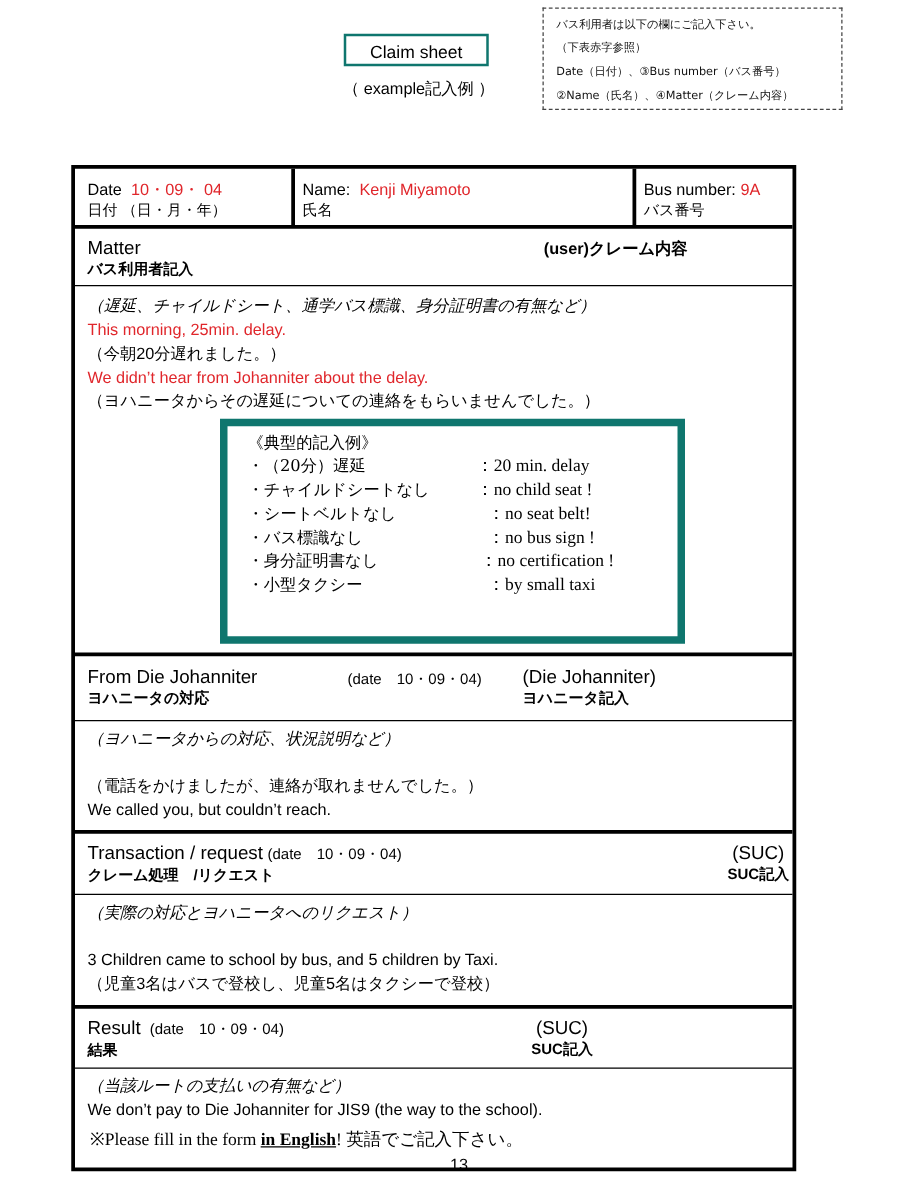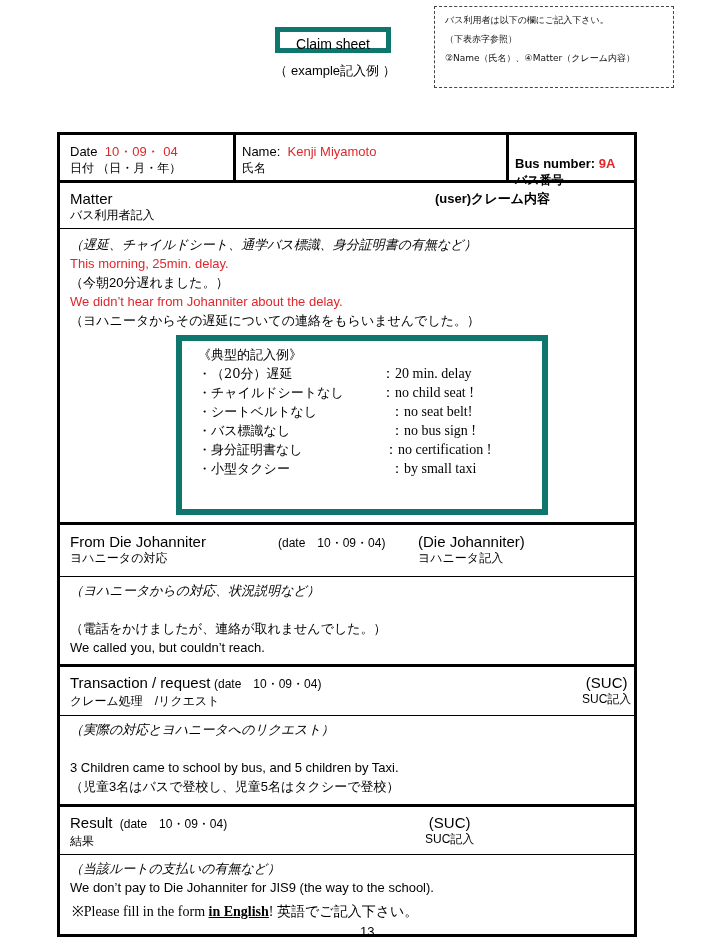--- a/index.html
+++ b/index.html
@@ -6,42 +6,42 @@
     html, body { width: 720px; height: 944px; background: #ffffff; overflow: hidden; }
     body { position: relative; font-family: "DejaVu Sans", "Liberation Sans", sans-serif; color: #000; }
 
     .instruction-box {
       position: absolute; left: 434px; top: 6px; width: 240px; height: 82px;
       border: 1px dashed #444; padding: 4px 6px 0 10px;
       font-size: 9px; line-height: 19px; color: #111;
     }
     .title-box {
       position: absolute; left: 275px; top: 27px; width: 116px; height: 26px;
-      border: 5px solid #0f766e; font-size: 14px; text-align: center; line-height: 24px;
+      border: 2px solid #0f766e; font-size: 14px; text-align: center; line-height: 24px;
       font-family: "Liberation Sans", sans-serif;
     }
     .subtitle {
       position: absolute; left: 255px; top: 62px; width: 160px; text-align: center;
       font-size: 13px; font-family: "Liberation Sans", sans-serif;
     }
 
     .form {
       position: absolute; left: 57px; top: 96px; width: 580px; height: 805px;
       border: 3px solid #000;
       margin-top: 36px;
     }
     .hline { position: absolute; left: 0; right: 0; height: 0; }
     .thick { border-top: 3px solid #000; }
     .thin { border-top: 1px solid #000; }
     .vline { position: absolute; top: 0; height: 47px; border-left: 3px solid #000; }
 
     .cell { position: absolute; font-size: 13px; line-height: 17px; font-family: "Liberation Sans", sans-serif; }
     .red { color: #e0262b; }
     .big { font-size: 15px; }
-    .jp-bold { font-weight: normal; font-size: 12px; }
+    .jp-bold { font-weight: bold; font-size: 12px; }
     .italic { font-style: italic; }
     .body-text { font-size: 13px; line-height: 19px; font-family: "Liberation Sans", sans-serif; }
     .small { font-size: 12px; }
 
     .example-box {
       position: absolute; left: 116px; top: 200px; width: 372px; height: 180px;
       border: 6px solid #0f766e; padding: 4px 0 16px 16px;
       font-family: "DejaVu Serif", "Liberation Serif", serif; font-size: 13px; line-height: 19px;
     }
     .ex-row { position: relative; height: 19px; white-space: nowrap; }
@@ -57,40 +57,41 @@
       position: absolute; left: 360px; top: 924px; width: 40px; text-align: left;
       font-size: 13px; font-family: "Liberation Sans", sans-serif;
     }
   </style>
 </head>
 <body>
 
 <div class="instruction-box">
   <div>バス利用者は以下の欄にご記入下さい。</div>
   <div>（下表赤字参照）</div>
+  <div>Date（日付）、③Bus number（バス番号）</div>
   <div>②Name（氏名）、④Matter（クレーム内容）</div>
 </div>
 
 <div class="title-box">Claim sheet</div>
 <div class="subtitle">（ example記入例 ）</div>
 
 <div class="form">
 
   <div class="vline" style="left:173px;"></div>
   <div class="vline" style="left:446px;"></div>
 
   <div class="cell" style="left:10px; top:8px;">
     <div style="white-space:nowrap;"><span>Date</span>&nbsp;&nbsp;<span class="red">10・09・ 04</span></div>
     <div class="small">日付 （日・月・年）</div>
   </div>
   <div class="cell" style="left:182px; top:8px;">
     <div style="white-space:nowrap;"><span>Name:</span>&nbsp;&nbsp;<span class="red">Kenji Miyamoto</span></div>
     <div class="small">氏名</div>
   </div>
-  <div class="cell" style="left:455px; top:20px;font-weight:bold;">
+  <div class="cell" style="left:455px; top:8px;">
     <div style="white-space:nowrap;"><span>Bus number:</span> <span class="red">9A</span></div>
     <div class="small">バス番号</div>
   </div>
 
   <div class="hline thick" style="top:45px;"></div>
 
   <div class="cell" style="left:10px; top:55px;">
     <div class="big">Matter</div>
     <div class="jp-bold">バス利用者記入</div>
   </div>

